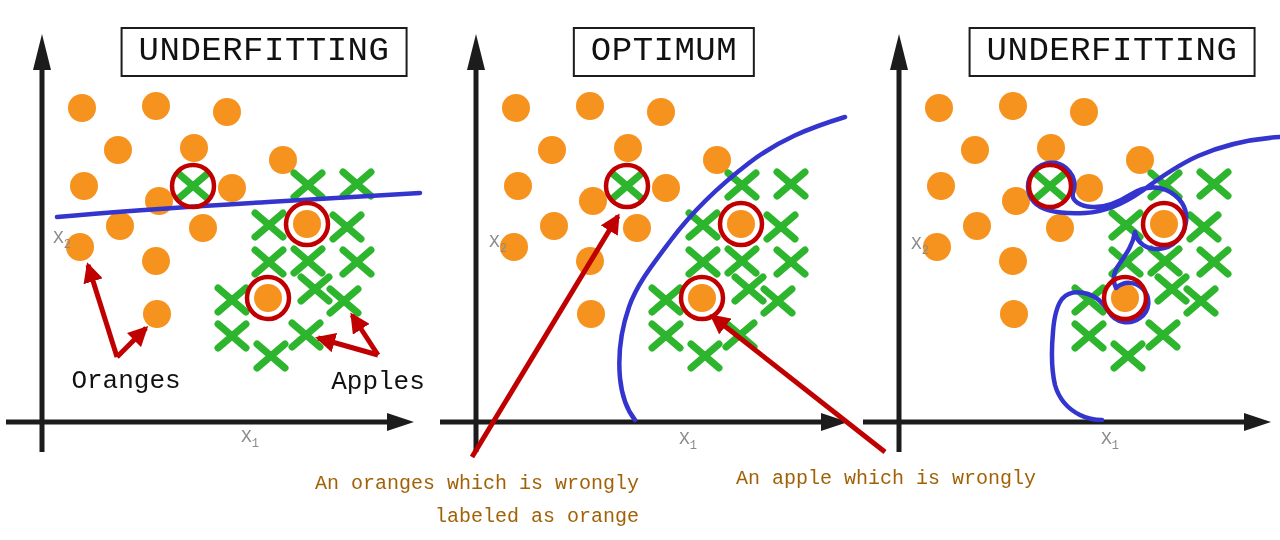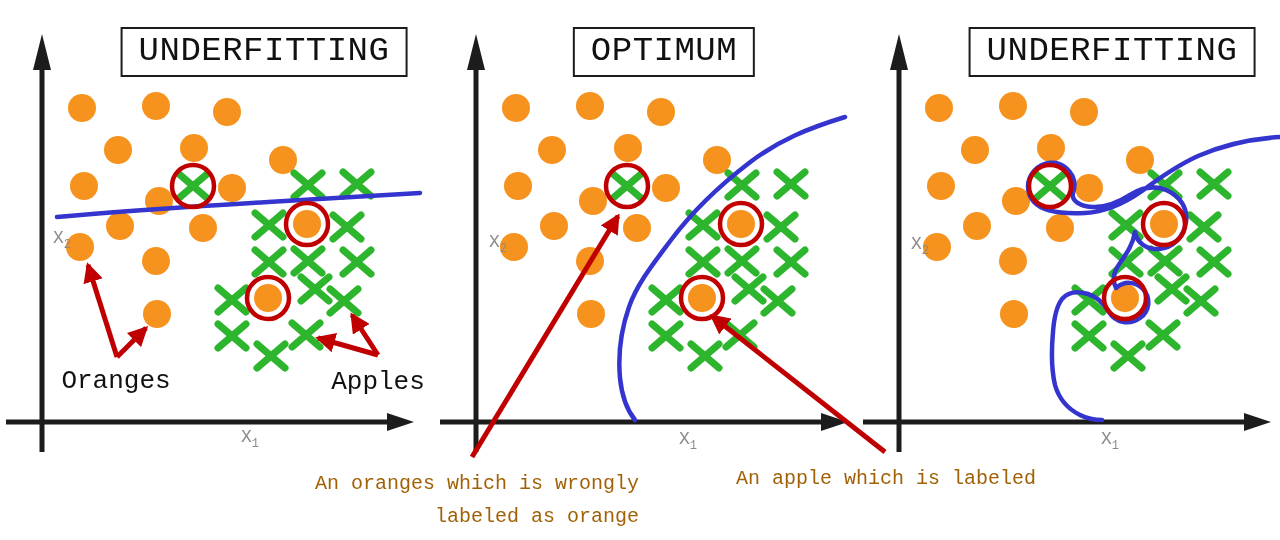--- a/index.html
+++ b/index.html
@@ -8,21 +8,21 @@
   .figure svg{position:absolute;left:0;top:0;}
   .title-box{position:absolute;top:27px;transform:translateX(-50%);
              border:2.5px solid #1c1c1c;background:#fff;padding:3px 16px 5px;
              font-size:34px;letter-spacing:.5px;color:#111;white-space:nowrap;}
   .tb0{left:264px;} .tb1{left:664px;} .tb2{left:1112px;}
   .axis-label{position:absolute;color:#8a8a8a;font-size:18px;margin-left:41px;}
   .axis-label sub{font-size:12px;}
   .x2-0{left:12px;top:228px;} .x2-1{left:448px;top:232px;} .x2-2{left:870px;top:234px;}
   .x1-0{left:200px;top:427px;} .x1-1{left:638px;top:429px;} .x1-2{left:1060px;top:429px;}
   .class-label{position:absolute;transform:translateX(-50%);font-size:26px;color:#111;white-space:nowrap;}
-  .lbl-oranges{left:116px;top:366px;} .lbl-apples{left:378px;top:367px;}
+  .lbl-oranges{left:126px;top:366px;} .lbl-apples{left:378px;top:367px;}
   .caption{position:absolute;transform:translateX(-50%);text-align:right;
            font-size:20px;line-height:33px;color:#a16207;white-space:nowrap;}
   .cap0{left:477px;top:467px;} .cap1{left:886px;top:462px;}
 </style>
 </head>
 <body>
 
 <div class="figure">
 
   <svg id="shapes" width="1280" height="540" viewBox="0 0 1280 540">
@@ -171,16 +171,16 @@
   <div class="axis-label x1-2"><span>X</span><sub>1</sub></div>
 
   <div class="class-label lbl-oranges">Oranges</div>
   <div class="class-label lbl-apples">Apples</div>
 
   <div class="caption cap0">
     <div>An oranges which is wrongly</div>
     <div>labeled as orange</div>
   </div>
   <div class="caption cap1">
-    <div>An apple which is labeled</div>
+    <div>An apple which is wrongly</div>
   </div>
 
 </div>
 
 </body></html>

